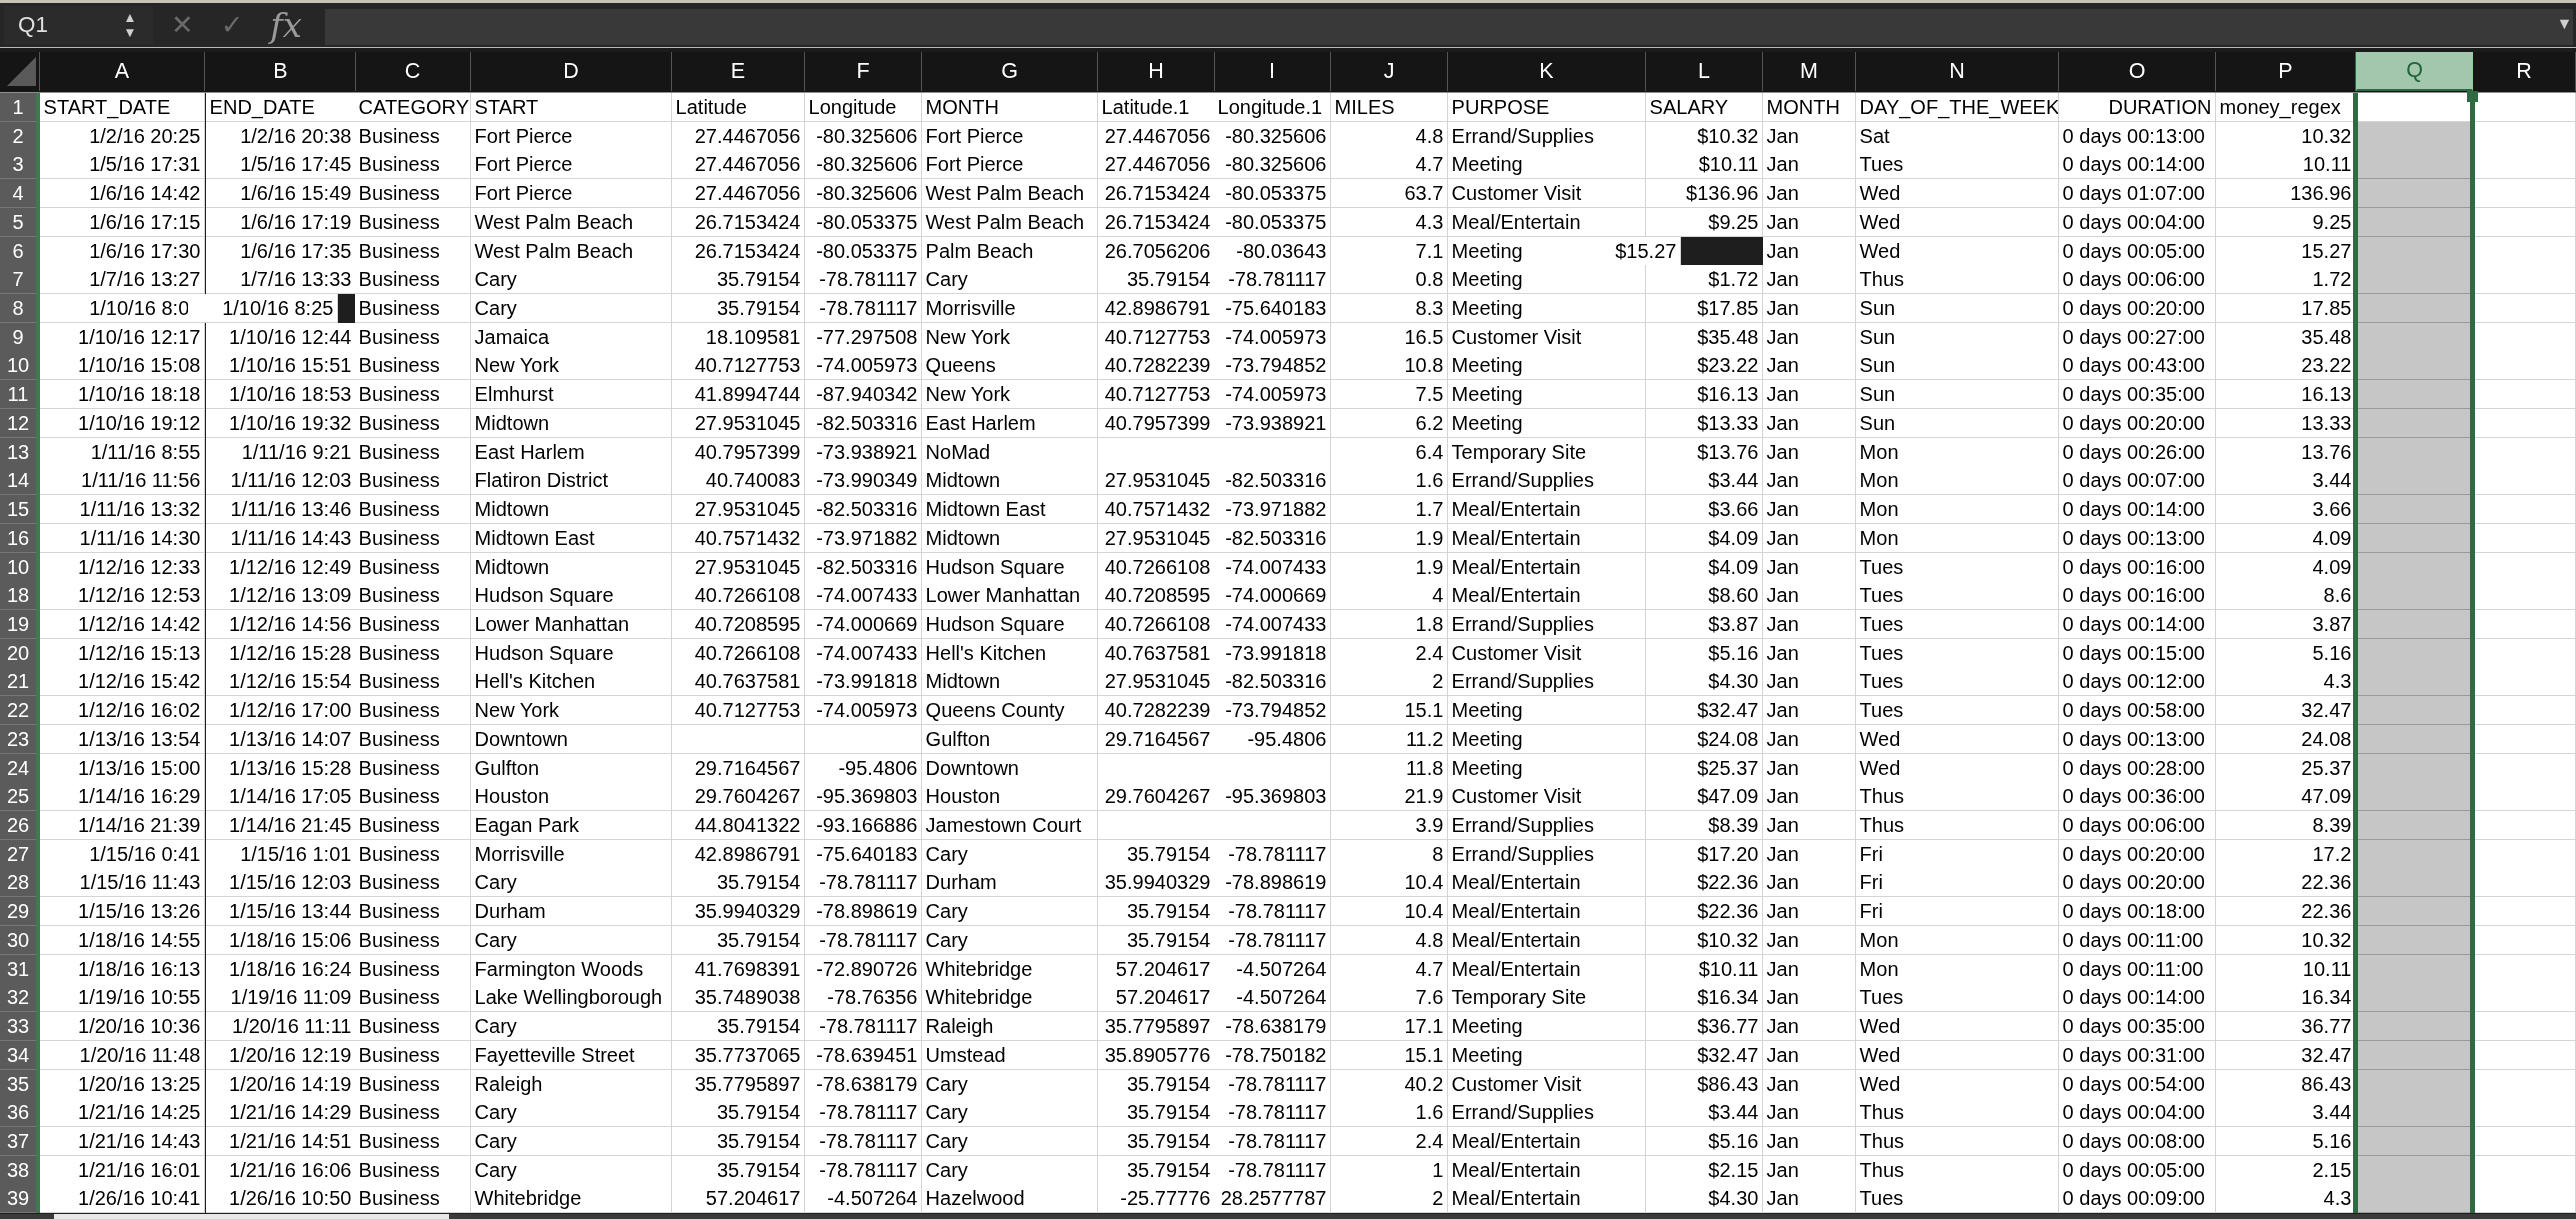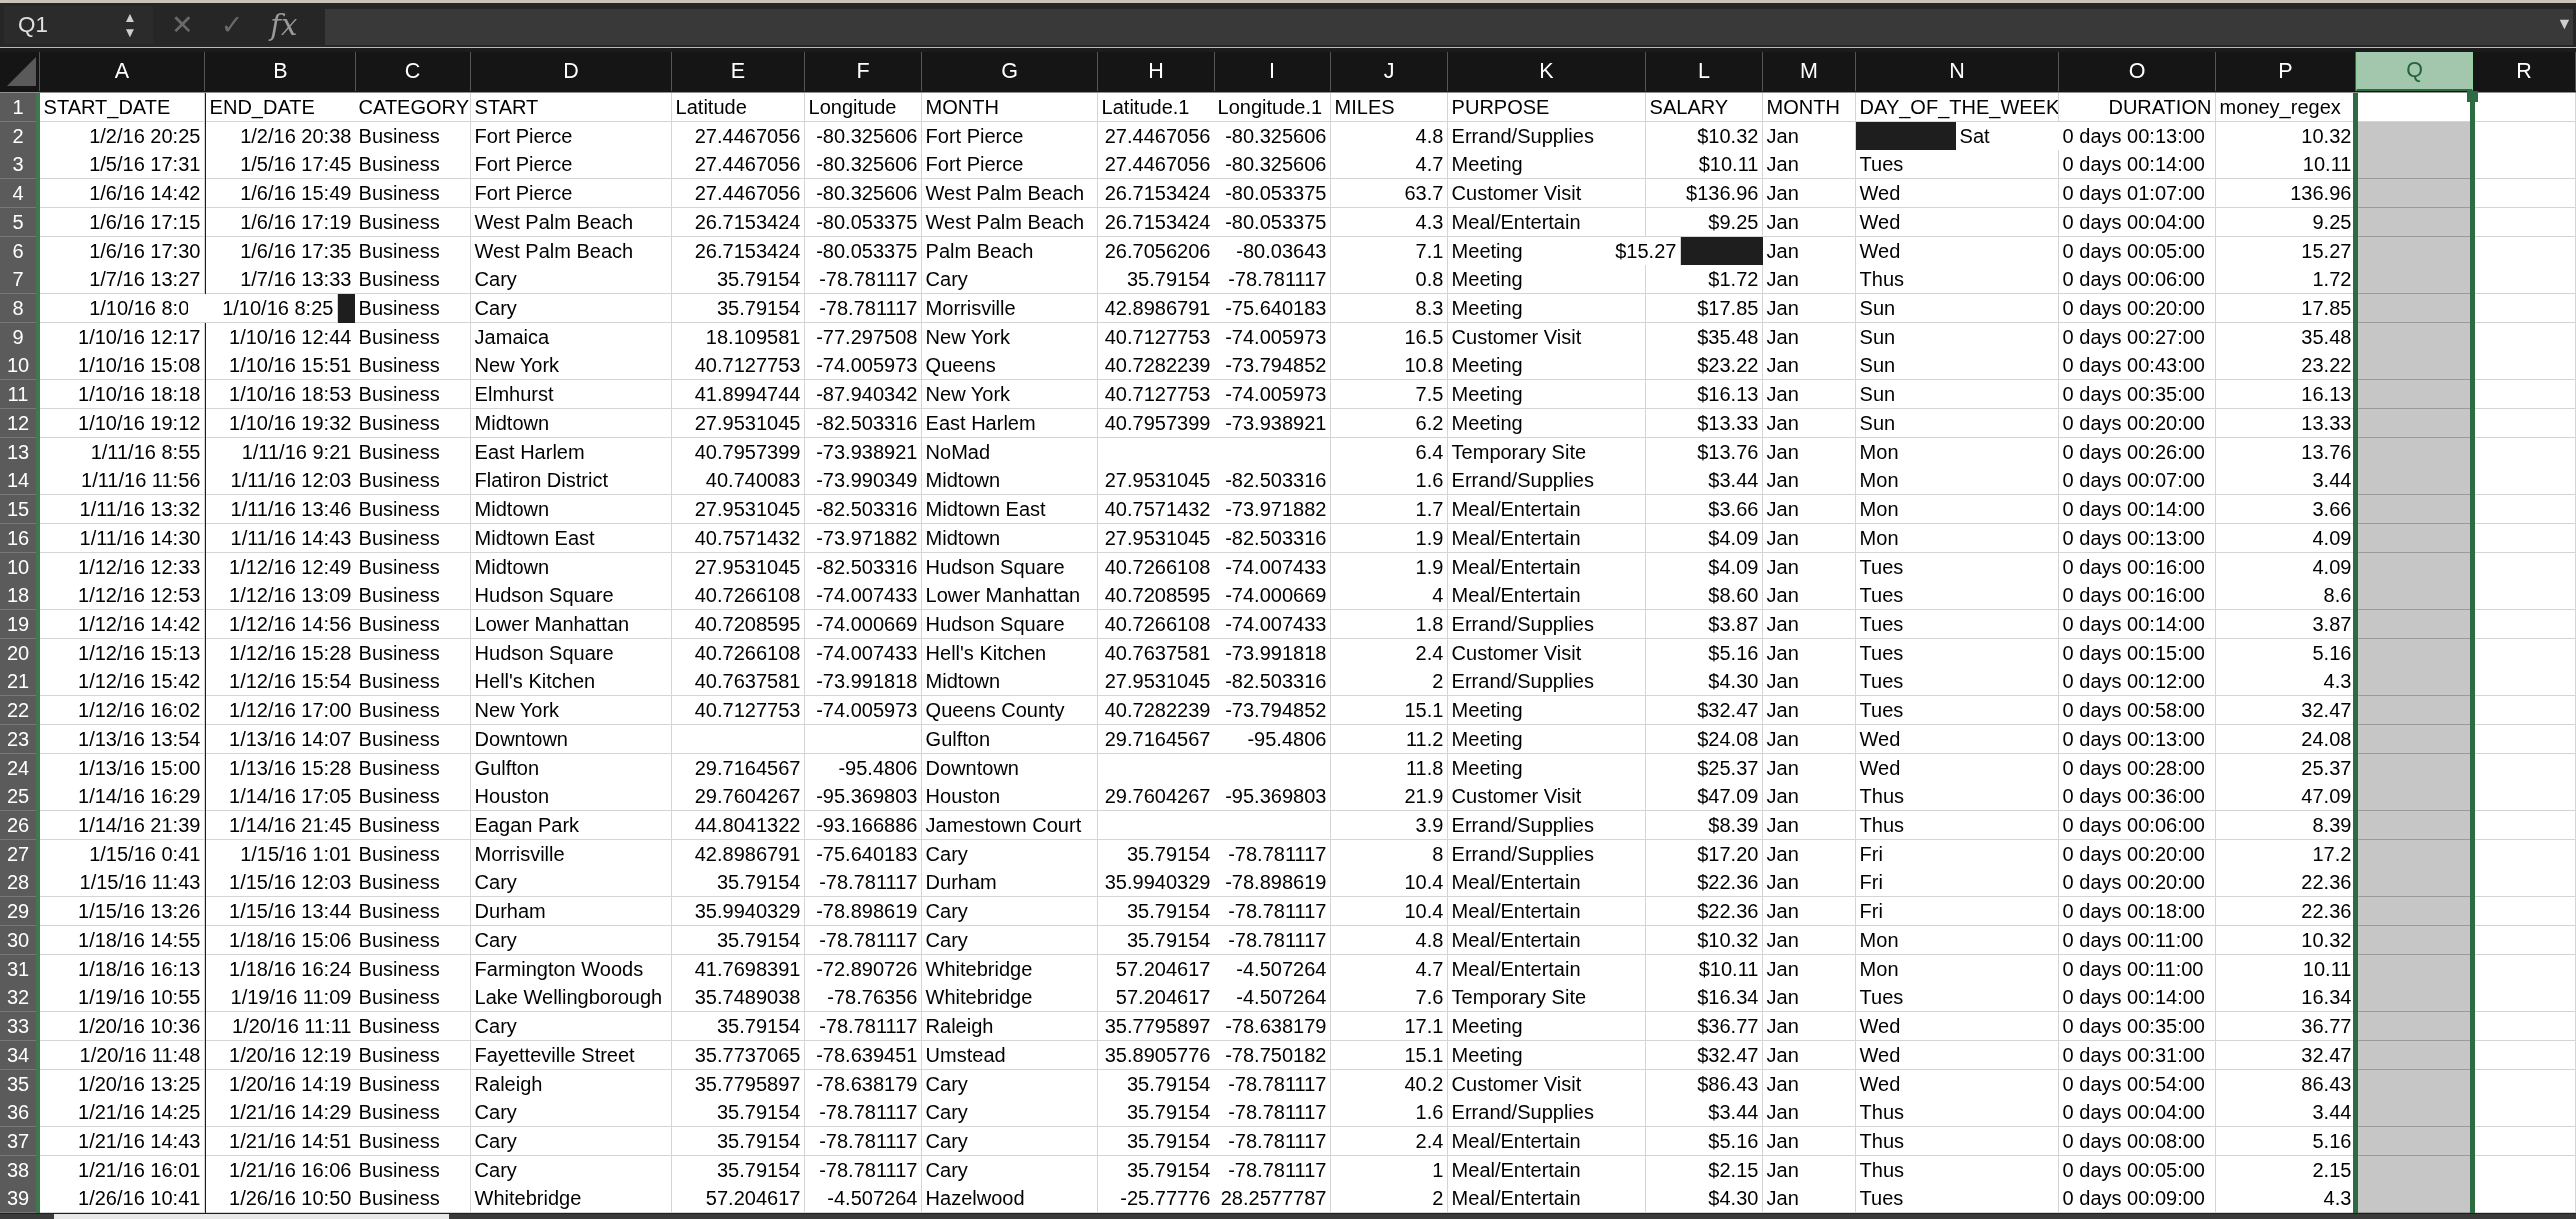--- a/index.html
+++ b/index.html
@@ -3,21 +3,21 @@
 <meta charset="utf-8">
 <style>
   html, body { margin:0; padding:0; }
   body { width:2576px; height:1220px; overflow:hidden; background:#1e1e1e; font-family:"Liberation Sans", sans-serif; position:relative; }
   .topline { position:absolute; left:0; top:0; width:2576px; height:2.7px; background:#c8c4b8; }
   .formula-bar { position:absolute; left:0; top:2.7px; width:2576px; height:44px; background:#262626; }
   .namebox { position:absolute; left:3.6px; top:3.6px; width:149px; height:38px; background:#2b2b2b; color:#e0e0e0; font-size:22.4px; display:flex; align-items:center; padding-left:14.4px; box-sizing:border-box; }
   .namebox .spin { position:absolute; right:16px; top:3.6px; display:flex; flex-direction:column; align-items:center; color:#cfcfcf; font-size:13.5px; line-height:15.3px; }
   .fb-icons { position:absolute; left:171px; top:2.7px; height:39px; display:flex; align-items:center; gap:27px; }
   .fb-icons span { color:#6a6a6a; font-size:27px; }
-  .fb-icons .fx { color:#9a9a9a; font-family:"DejaVu Serif", serif; font-style:italic; font-size:29px; }
+  .fb-icons .fx { color:#9a9a9a; font-family:"DejaVu Serif", serif; font-style:italic; font-size:34px; }
   .formula-input { position:absolute; left:325px; top:6.3px; width:2244px; height:34px; background:#393939; border:none; outline:none; color:#ddd; font-size:20px; }
   .fb-dropdown { position:absolute; right:3.6px; top:12.6px; color:#cfcfcf; font-size:16px; }
   .sep { position:absolute; left:0; top:47px; width:2576px; height:5.4px; background:#1b1b1b; border-top:1.8px solid #b9b9b9; box-sizing:border-box; }
   .grid { position:absolute; left:0; top:52px; width:2576px; }
   .colheads { position:absolute; left:0; top:0; height:41px; width:2576px; background:#151515; border-bottom:1.8px solid #8f8f8f; box-sizing:border-box; }
   .corner { position:absolute; left:0; top:0; width:39px; height:39px; background:#151515; border-right:0.9px solid #555; }
   .corner-tri { position:absolute; left:7.2px; top:5.4px; width:0; height:0; border-left:29px solid transparent; border-bottom:29px solid #5a5a5a; }
   .colhead { position:absolute; top:0; height:39px; color:#ffffff; font-size:21.5px; display:flex; align-items:center; justify-content:center; border-right:0.9px solid #555; box-sizing:border-box; }
   .colhead.sel { background:#a3c7ad; color:#22643a; border-bottom:2.7px solid #2f6b42; border-left:1.8px solid #8fd19e; border-right:1.8px solid #8fd19e; }
   .rows { position:absolute; left:0; top:41px; width:2576px; }
@@ -112,21 +112,21 @@
         <div class="cell" style="left: 471px; width: 201px;">Fort Pierce</div>
         <div class="cell r" style="left: 672px; width: 133px;">27.4467056</div>
         <div class="cell r" style="left: 805px; width: 117px;">-80.325606</div>
         <div class="cell" style="left: 922px; width: 176px;">Fort Pierce</div>
         <div class="cell r" style="left: 1098px; width: 117px;">27.4467056</div>
         <div class="cell r" style="left: 1214px; width: 117px;">-80.325606</div>
         <div class="cell r" style="left: 1331px; width: 117px;">4.8</div>
         <div class="cell" style="left: 1448px; width: 198px;">Errand/Supplies</div>
         <div class="cell r" style="left: 1646px; width: 117px;">$10.32</div>
         <div class="cell" style="left: 1763px; width: 93px;">Jan</div>
-        <div class="cell" style="left: 1956px; width: 203px;">Sat</div>
+        <div class="cell" style="left: 1856px; width: 203px;">Sat</div>
         <div class="cell" style="left: 2059px; width: 157px;">0 days 00:13:00</div>
         <div class="cell r" style="left: 2216px; width: 140px;">10.32</div>
         <div class="cell qsel" style="left: 2356px; width: 117px;"></div>
         <div class="cell" style="left: 2473px; width: 103px;"></div>
       </div>
       <div class="row" style="top: 57px;">
         <div class="rowhead">3</div>
         <div class="rowhead-bar"></div>
         <div class="cell r" style="left: 40px; width: 165px;">1/5/16 17:31</div>
         <div class="cell r" style="left: 206px; width: 150px;">1/5/16 17:45</div>

